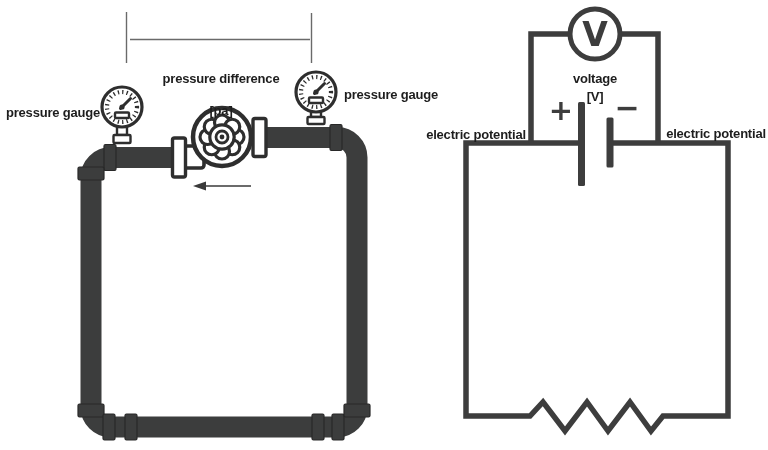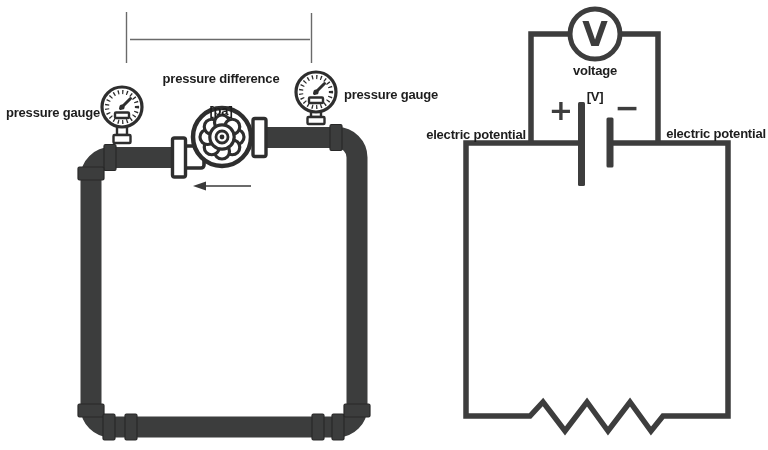--- a/index.html
+++ b/index.html
@@ -123,21 +123,21 @@
   <div class="label" style="left:53px;top:106px;">pressure gauge</div>
 
   <div class="label" style="left:391px;top:88px;">pressure gauge</div>
 
   <div class="label" style="left:221px;top:72px;">pressure difference</div>
 
   <div class="label" style="left:221px;top:104px;">[pa]</div>
 
   <div class="vletter" style="left:595px;top:35px;">V</div>
 
-  <div class="label" style="left:595px;top:64px;">voltage</div>
+  <div class="label" style="left:595px;top:72px;">voltage</div>
 
   <div class="label" style="left:595px;top:90px;">[V]</div>
 
   <div class="sign plus" style="left:561px;top:110px;">+</div>
 
   <div class="sign minus" style="left:627px;top:107px;">−</div>
 
   <div class="label" style="left:476px;top:128px;">electric potential</div>
 
   <div class="label" style="left:716px;top:127px;">electric potential</div>

